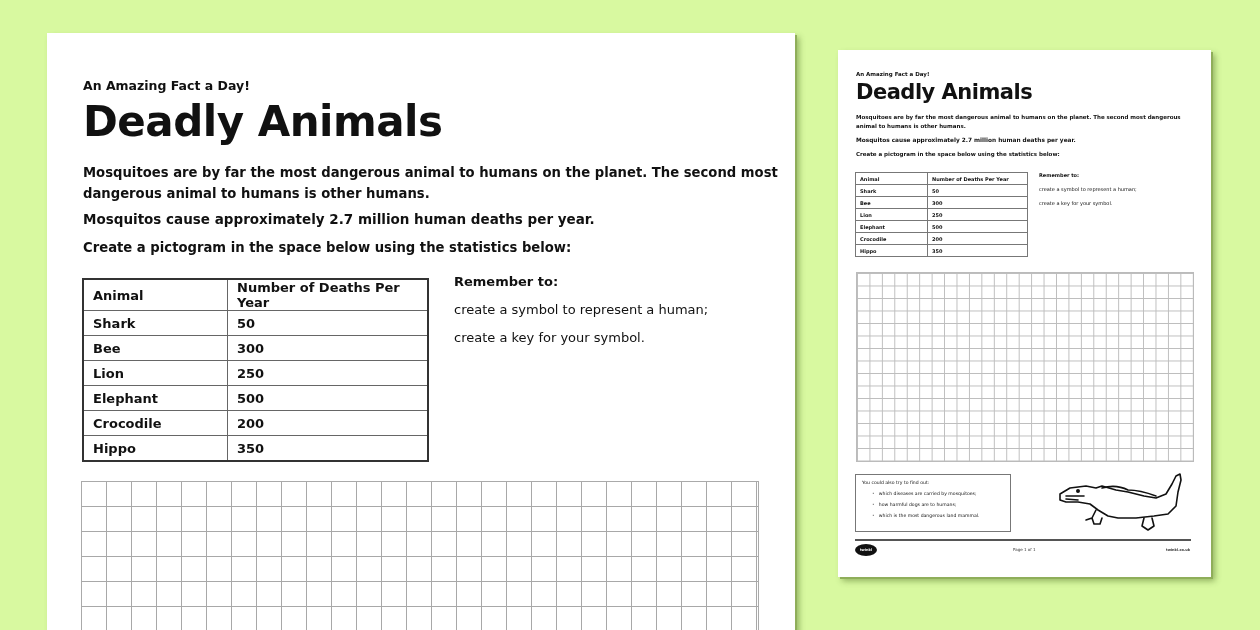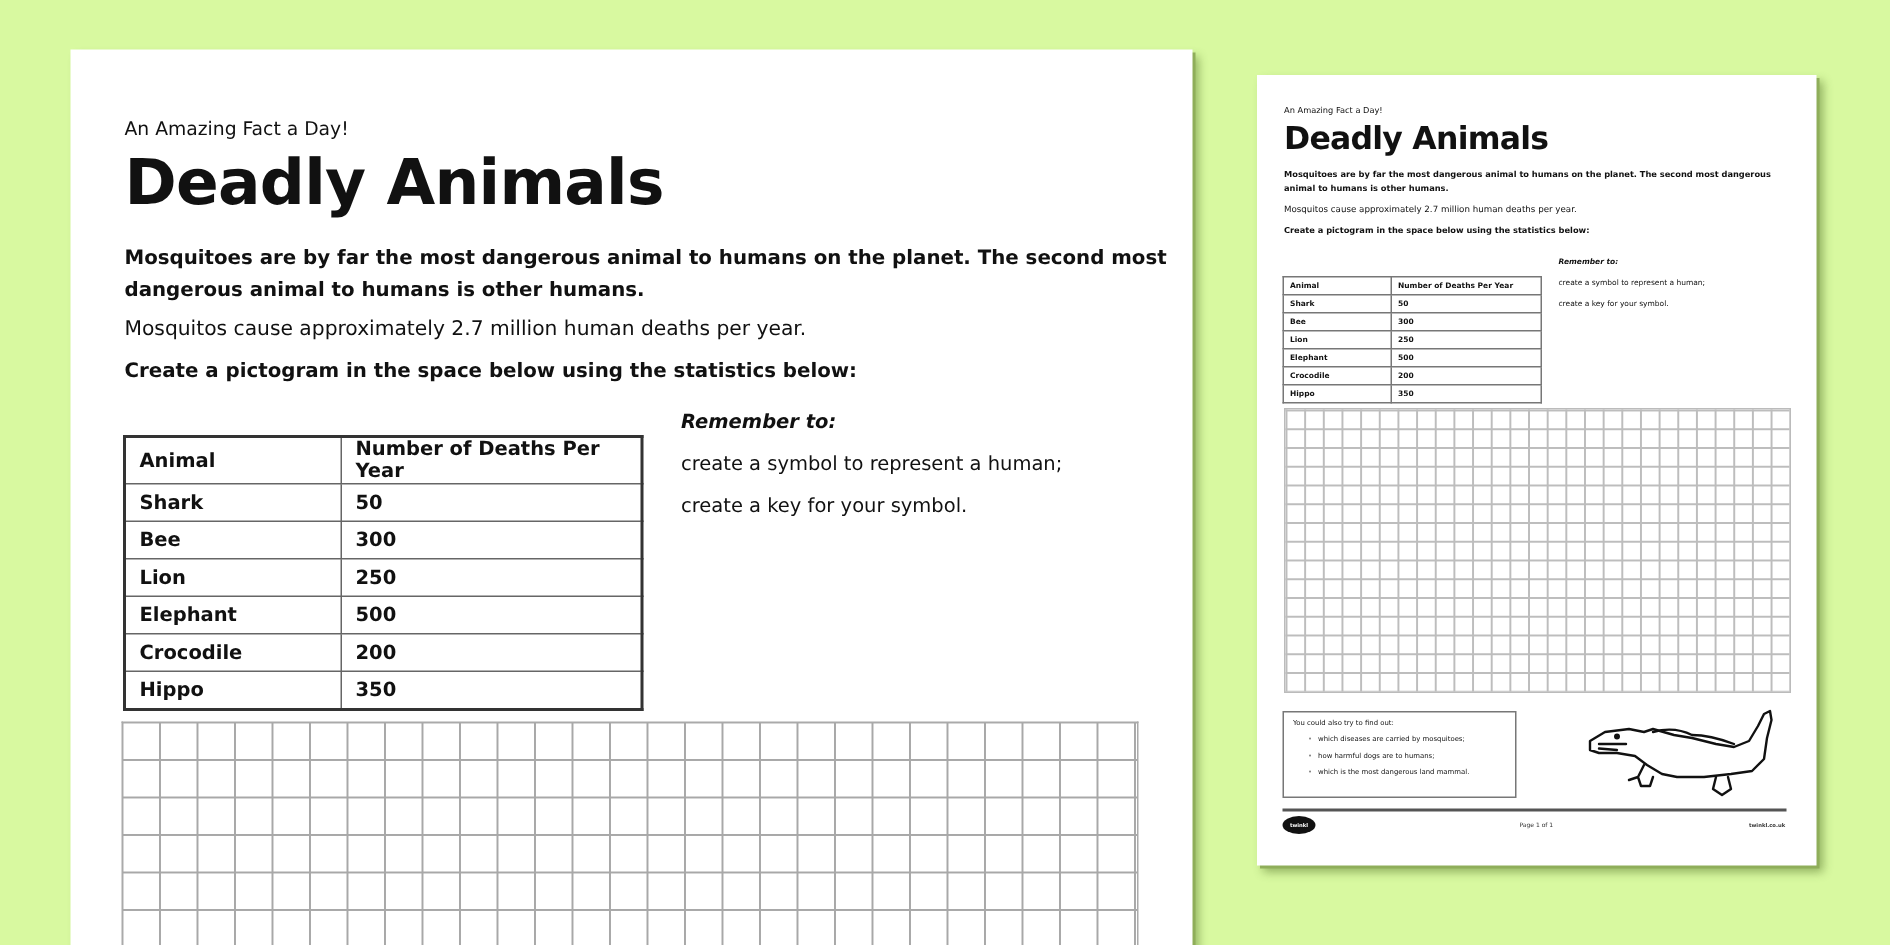--- a/index.html
+++ b/index.html
@@ -8,43 +8,43 @@
     background:#d8f9a0;
     font-family:"DejaVu Sans", sans-serif; color:#111;
   }
   .page {
     position:absolute; background:#fff;
     box-shadow: 2px 2px 0 #8fae5a, 4px 4px 6px rgba(60,90,20,0.45);
   }
   #page-large { left:47px; top:33px; width:748px; height:620px; }
   #page-small { left:838px; top:50px; width:373px; height:527px; }
 
-  .subtitle { position:absolute; font-weight:normal; white-space:nowrap;text-align:center; }
+  .subtitle { position:absolute; font-weight:bold; white-space:nowrap;text-align:center; }
   .title { position:absolute; font-weight:bold; white-space:nowrap; letter-spacing:-0.5px; }
   .para { position:absolute; white-space:normal;font-weight:bold; }
-  .bold { font-weight:normal; }
+  .bold { font-weight:bold; }
 
   
   #page-large .subtitle { left:36px; top:45px; font-size:12.5px; }
   #page-large .title { left:36px; top:64px; font-size:42px; line-height:50px; }
   #page-large .p1 { left:36px; top:129px; width:700px; font-size:13.2px; line-height:21px; }
   #page-large .p2 { left:36px; top:178px; font-size:13.5px; white-space:nowrap; }
   #page-large .p3 { left:36px; top:207px; font-size:13.2px; white-space:nowrap; }
 
-  table.stats { position:absolute; border-collapse:collapse;margin-top:12px; }
+  table.stats { position:absolute; border-collapse:collapse; }
   table.stats td, table.stats th { text-align:left; font-weight:bold; padding:0; }
   #page-large table.stats { left:35px; top:245px; width:347px; border:2px solid #333; }
   #page-large table.stats th, #page-large table.stats td {
     border:1px solid #666; height:24px; padding-left:9px; font-size:13px;
   }
   #page-large table.stats th { font-weight:bold; }
   #page-large table.stats .c1 { width:134px; }
 
   #page-large .remember { position:absolute; left:407px; top:241px; font-size:13px; }
-  .remember .r-title { font-weight:bold; margin-bottom:13px;font-style:italic; }
+  .remember .r-title { font-weight:bold; margin-bottom:13px; }
   .remember .r-item { margin-bottom:13px; white-space:nowrap; }
 
   .grid {
     position:absolute;
     background-color:#fff;
   }
   #page-large .grid {
     left:34px; top:448px; width:676px; height:175px;
     border-top:1.5px solid #aaa; border-left:1.5px solid #aaa; border-right:1.5px solid #aaa;
     background-image:

